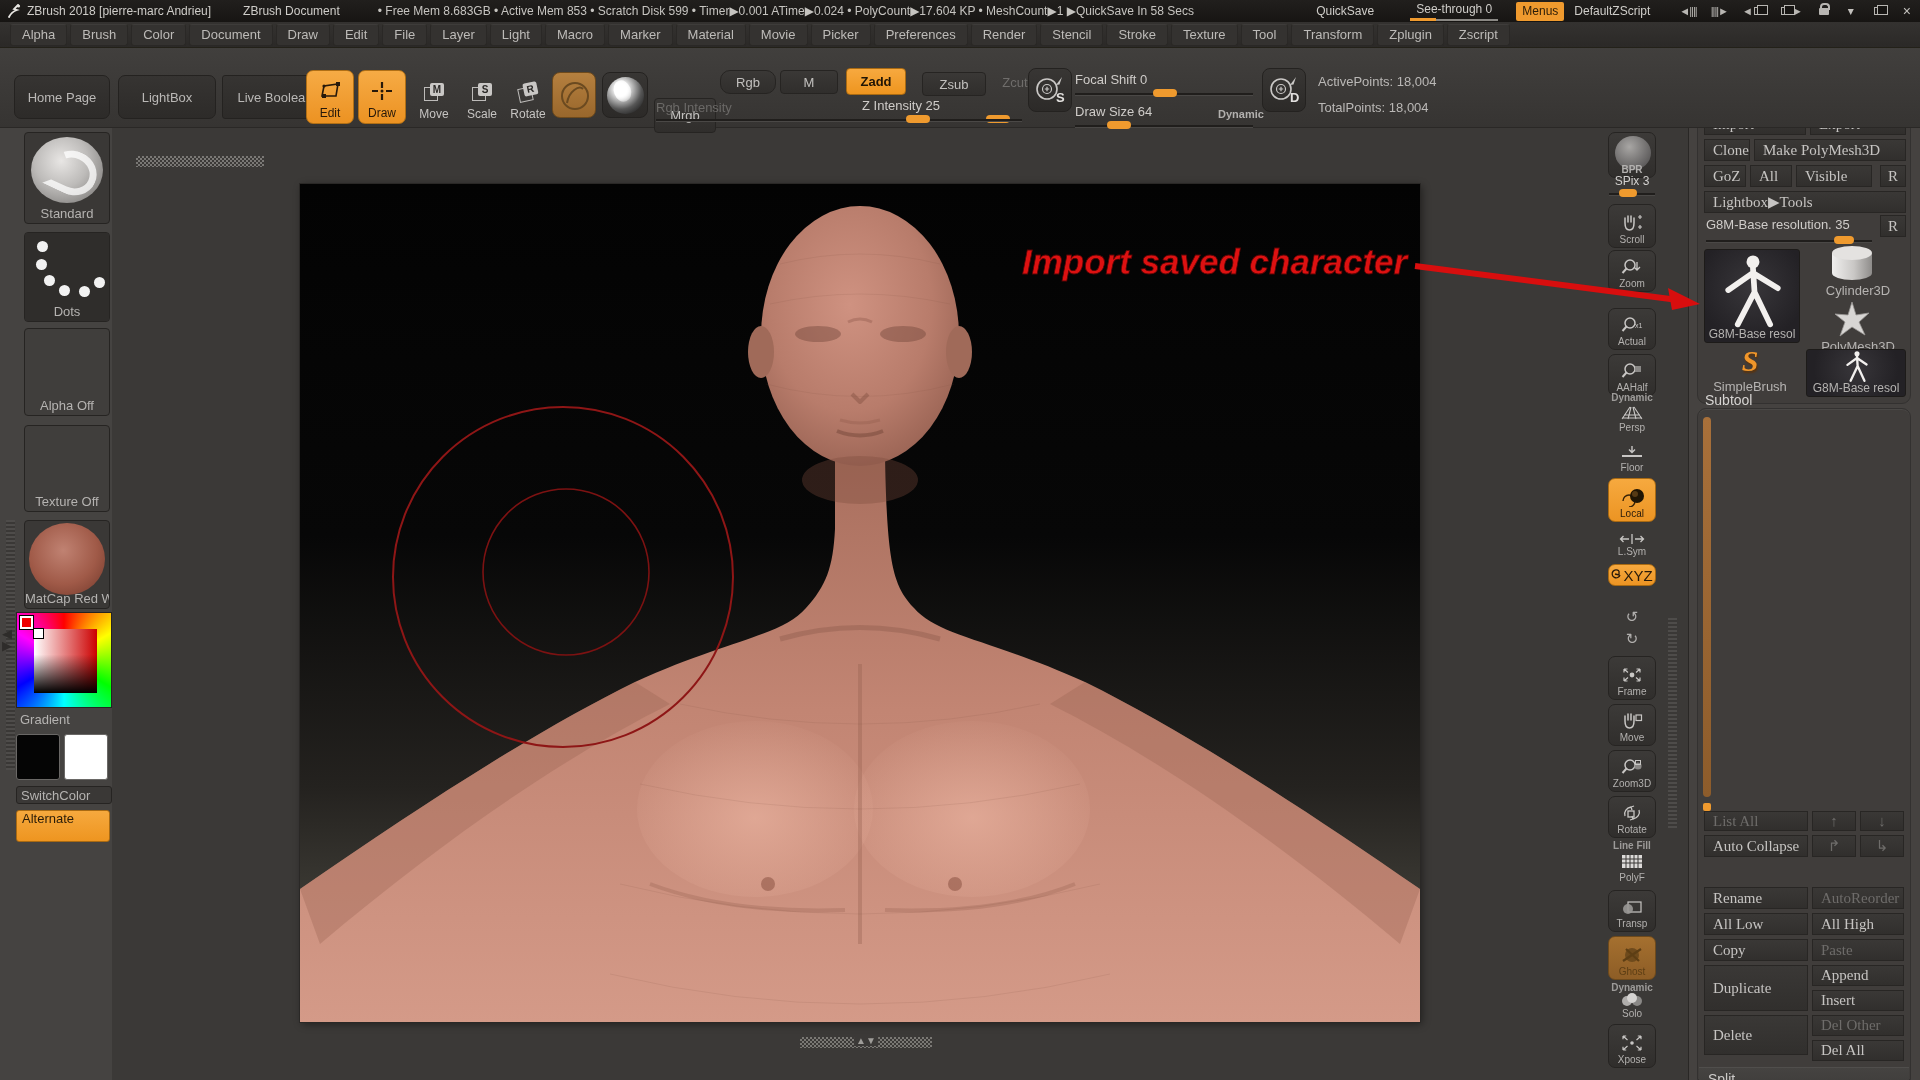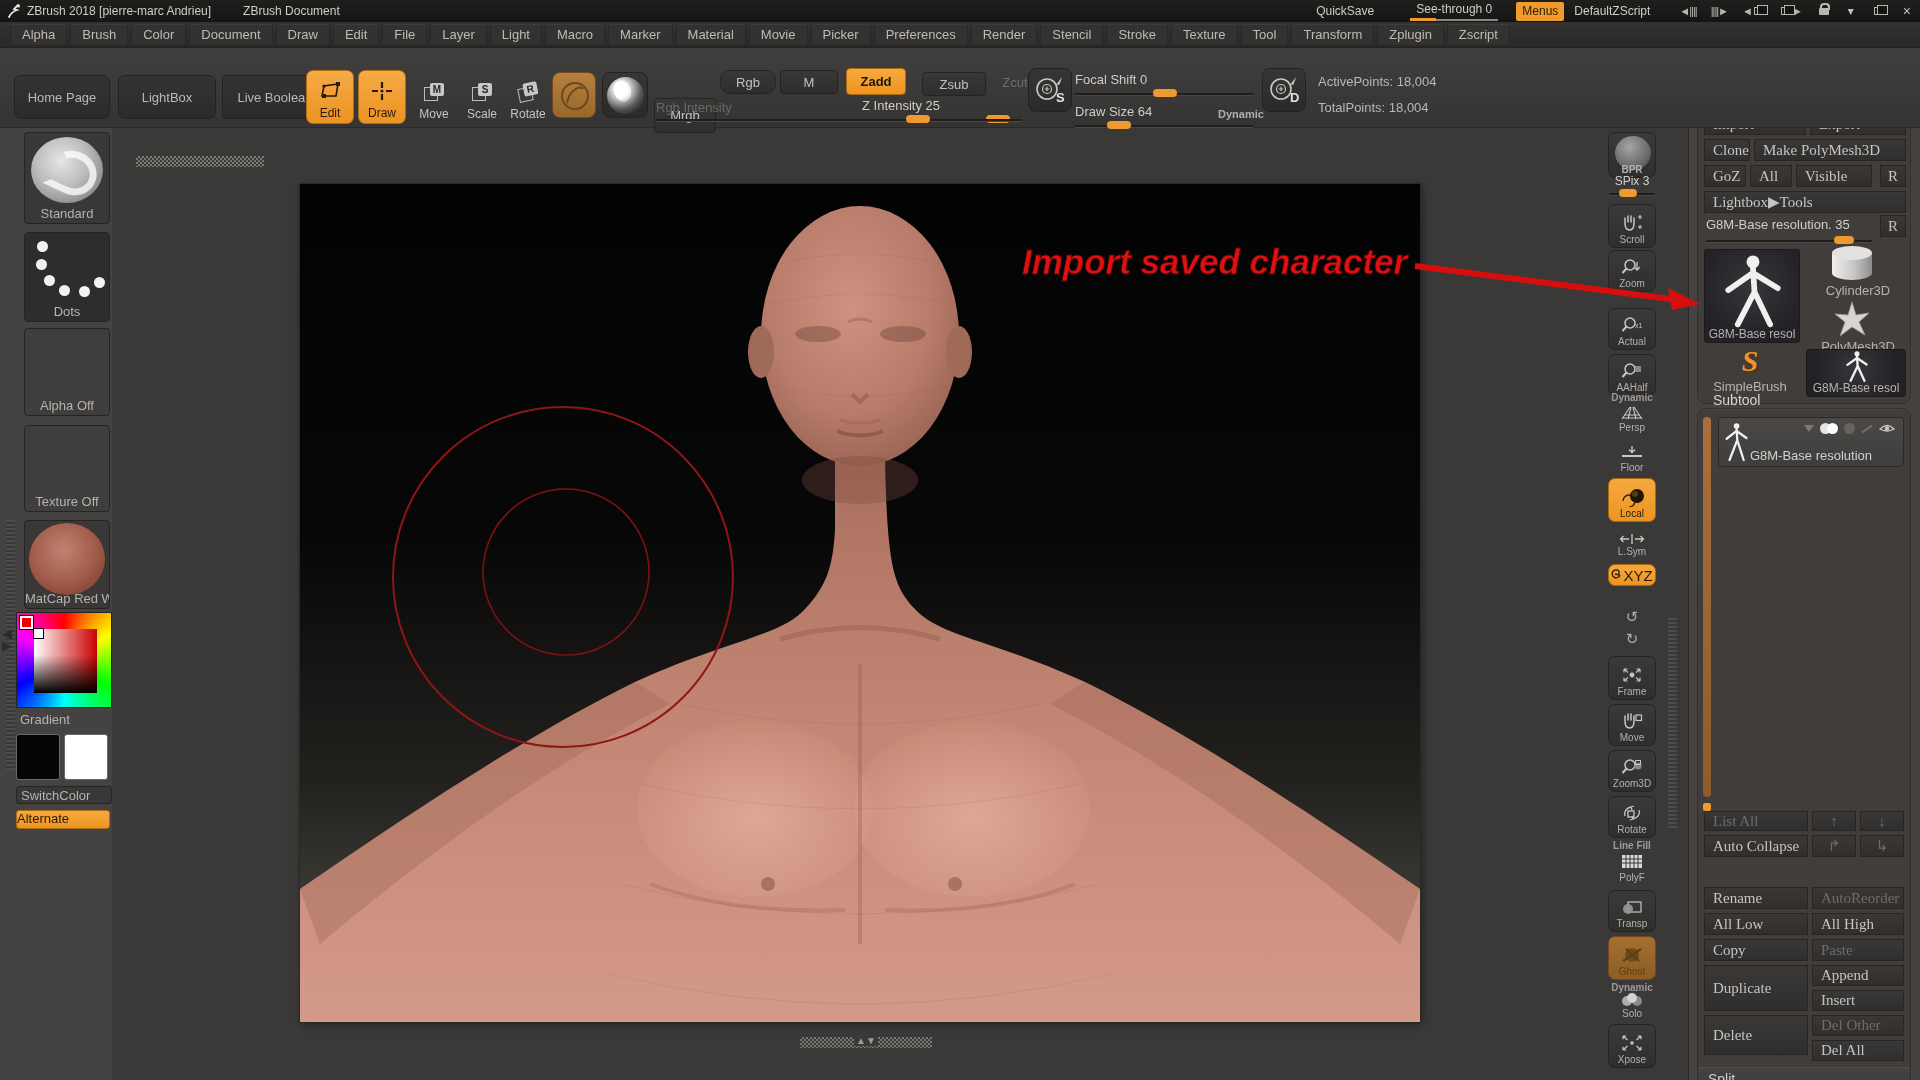--- a/index.html
+++ b/index.html
@@ -79,22 +79,22 @@
     border-radius:50% 50% 50% 0; border-left-color:transparent; transform:rotate(25deg); }
   .dots-bg { position:absolute; inset:0; background:#2f2d2b; }
   .dot { position:absolute; width:11px; height:11px; border-radius:50%; background:#f2f2f2; }
   .matcap-sphere { position:absolute; left:4px; top:2px; width:76px; height:72px; border-radius:50%;
     background:radial-gradient(circle at 45% 38%, #c08272 0%, #a05a48 55%, #743a2c 95%); }
   .gradient-box { position:absolute; left:16px; width:96px; background:conic-gradient(from 0deg, #f00, #ff0, #0f0, #0ff, #00f, #f0f, #f00); border:1px solid #262422; }
   .gradient-inner { position:absolute; left:17px; top:16px; right:14px; bottom:14px;
     background:linear-gradient(to top, #000, rgba(0,0,0,0) 60%), linear-gradient(to right, #fff, #c00); }
   .gsel { position:absolute; width:13px; height:13px; border:2px solid #fff; outline:1px solid #000; }
   .swatch { position:absolute; width:44px; height:46px; border:1px solid #6a6866; border-radius:3px; }
-  .alt-btn { position:absolute; left:16px; width:94px; height:19px; background:linear-gradient(#f6a93e,#ee9520);
-    color:#2a1c08; font-size:13px; border-radius:3px; border:1px solid #a96a12; }
+  .alt-btn { position:absolute; left:16px; width:94px; height:32px; background:linear-gradient(#f6a93e,#ee9520);
+    color:#2a1c08; font-size:13px; padding-left:5px; border-radius:3px; border:1px solid #a96a12; }
   .tray-handle { position:absolute; left:6px; top:392px; width:9px; height:250px;
     background:repeating-linear-gradient(0deg,#4e4c4a 0 2px,#3a3836 2px 4px); }
   .tray-arrows { position:absolute; left:2px; top:500px; color:#2e2c2a; font-size:13px; line-height:12px; }
 
   
   .canvas { position:absolute; left:112px; top:128px; width:1498px; height:952px; background:#3b3937; z-index:1; }
   .document { position:absolute; left:188px; top:56px; width:1120px; height:838px;
     background:linear-gradient(180deg,#030303 0%,#070707 42%,#24221f 72%,#4e4c44 96%,#555349 100%);
     box-shadow:0 0 0 1px #2a2826, 2px 2px 8px rgba(0,0,0,.45); }
   .scroll-strip { position:absolute; height:11px; background:repeating-conic-gradient(#8a8884 0 25%, #3b3937 0 50%) 0 0/4px 4px; opacity:.8; }
@@ -151,20 +151,21 @@
 
   <div class="titlebar">
     <span class="logo">
       <svg width="16" height="14" viewBox="0 0 16 14">
           <path d="M4,13 C6,9 9,7 12,6 L9,5 L13,1" fill="none" stroke="#e8e6e2" stroke-width="1.8" stroke-linecap="round"></path>
           <circle cx="13.5" cy="2" r="1.6" fill="#e8e6e2"></circle>
         </svg>
     </span>
     <span class="tb-app">ZBrush 2018 [pierre-marc Andrieu]</span>
     <span class="tb-doc">ZBrush Document</span>
+    <span class="tb-stats">• Free Mem 8.683GB • Active Mem 853 • Scratch Disk 599 •  Timer▶0.001 ATime▶0.024 • PolyCount▶17.604 KP  • MeshCount▶1  ▶QuickSave In 58 Secs</span>
     <span class="tb-right">
       <span class="tb-quicksave">QuickSave</span>
       <span class="tb-seethrough">See-through  0</span>
       <span class="tb-menus">Menus</span>
       <span class="tb-zscript">DefaultZScript</span>
       <span class="tb-ic">◄||||</span>
       <span class="tb-ic">||||►</span>
       <span class="tb-ic">◄<span class="win-sq"></span></span>
       <span class="tb-ic"><span class="win-sq"></span>►</span>
       <span class="lock"></span>
@@ -689,45 +690,25 @@
 
       <div class="tool-thumb-lg" style="left:108px; top:296px; width:100px; height:48px;">
         <svg width="100" height="34" viewBox="0 0 24 16" style="position:absolute; left:0; top:0;">
           <circle cx="12" cy="1.8" r="1.2" fill="#f2f0ee"></circle>
           <path d="M12,3 L12.3,7.5 M12,3.8 L7.5,7 M12,3.8 L16.5,6.8 M12.3,7.5 L9,14.5 M12.3,7.5 L15.5,14.5" stroke="#f2f0ee" stroke-width="1.1" fill="none" stroke-linecap="round"></path>
         </svg>
         <div class="thumb-cap">G8M-Base resol</div>
       </div>
     </div>
 
-    <span class="subtool-title" style="left:24px; top:370px;text-align:right;">Subtool</span>
+    <span class="subtool-title" style="left:16px; top:370px;text-align:right;">Subtool</span>
     <div class="panel-box" style="left:8px; top:386px; width:214px; height:672px; border-radius:9px 9px 0 0;">
       <div class="subtool-scroll" style="left:5px; top:8px; height:380px;"></div>
       <div style="position:absolute; left:5px; top:394px; width:8px; height:8px; background:#ef9a2e; border-radius:2px;"></div>
 
-      <div class="subtool-item" style="left:20px; top:8px; width:186px; height:50px;">
-        <svg width="34" height="46" viewBox="0 0 24 30" style="position:absolute; left:2px; top:2px;">
-          <circle cx="11" cy="3" r="2" fill="#f2f0ee"></circle>
-          <path d="M11,5 L11.5,13 M11,6.5 L4,12 M11,6.5 L18,11.5 M11.5,13 L6,27 M11.5,13 L16,27" stroke="#f2f0ee" stroke-width="1.6" fill="none" stroke-linecap="round"></path>
-        </svg>
-        <div class="st-ic" style="right:8px; top:5px;">
-          <span style="width:0; height:0; border-left:5px solid transparent; border-right:5px solid transparent; border-top:7px solid #7a7876;"></span>
-          <span style="display:flex;">
-              <span class="circ" style="background:#e8e6e4; margin-right:-4px;"></span>
-              <span class="circ" style="background:#fbfbfb;"></span>
-            </span>
-          <span class="circ" style="background:#77756f; opacity:.65;"></span>
-          <span style="width:12px; height:2px; background:#8a8884; transform:rotate(-35deg); opacity:.6;"></span>
-          <svg width="16" height="11" viewBox="0 0 16 11">
-              <path d="M1,6 Q8,-1 15,6 Q8,10 1,6 Z" fill="none" stroke="#cac8c6" stroke-width="1.3"></path>
-              <circle cx="8" cy="5.4" r="2.2" fill="#cac8c6"></circle>
-            </svg>
-        </div>
-        <div style="position:absolute; left:0; bottom:3px; width:100%; text-align:center; font-size:13px; color:#d2d0ce;">G8M-Base resolution</div>
-      </div>
 
       <div class="tp-btn dim" style="left:6px; top:402px; width:104px; height:20px;">List All</div>
       <div class="tp-btn ctr dim" style="left:114px; top:402px; width:44px; height:20px;">
           <span>↑</span>
         </div>
       <div class="tp-btn ctr dim" style="left:162px; top:402px; width:44px; height:20px;">
           <span>↓</span>
         </div>
 
       <div class="tp-btn" style="left:6px; top:426px; width:104px; height:22px;">Auto Collapse</div>

